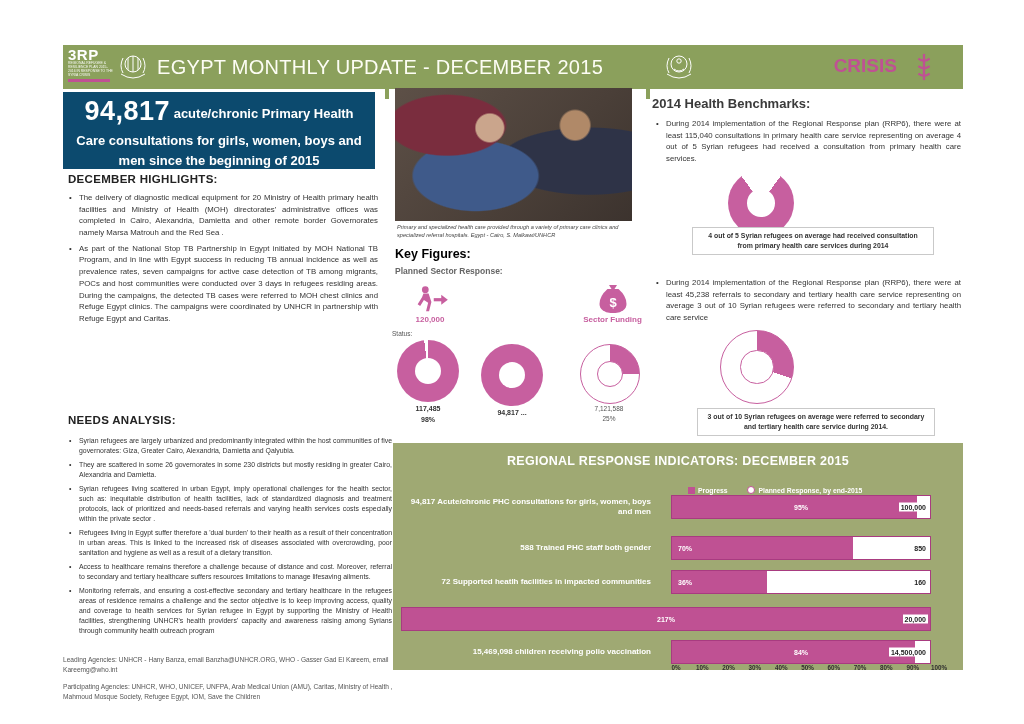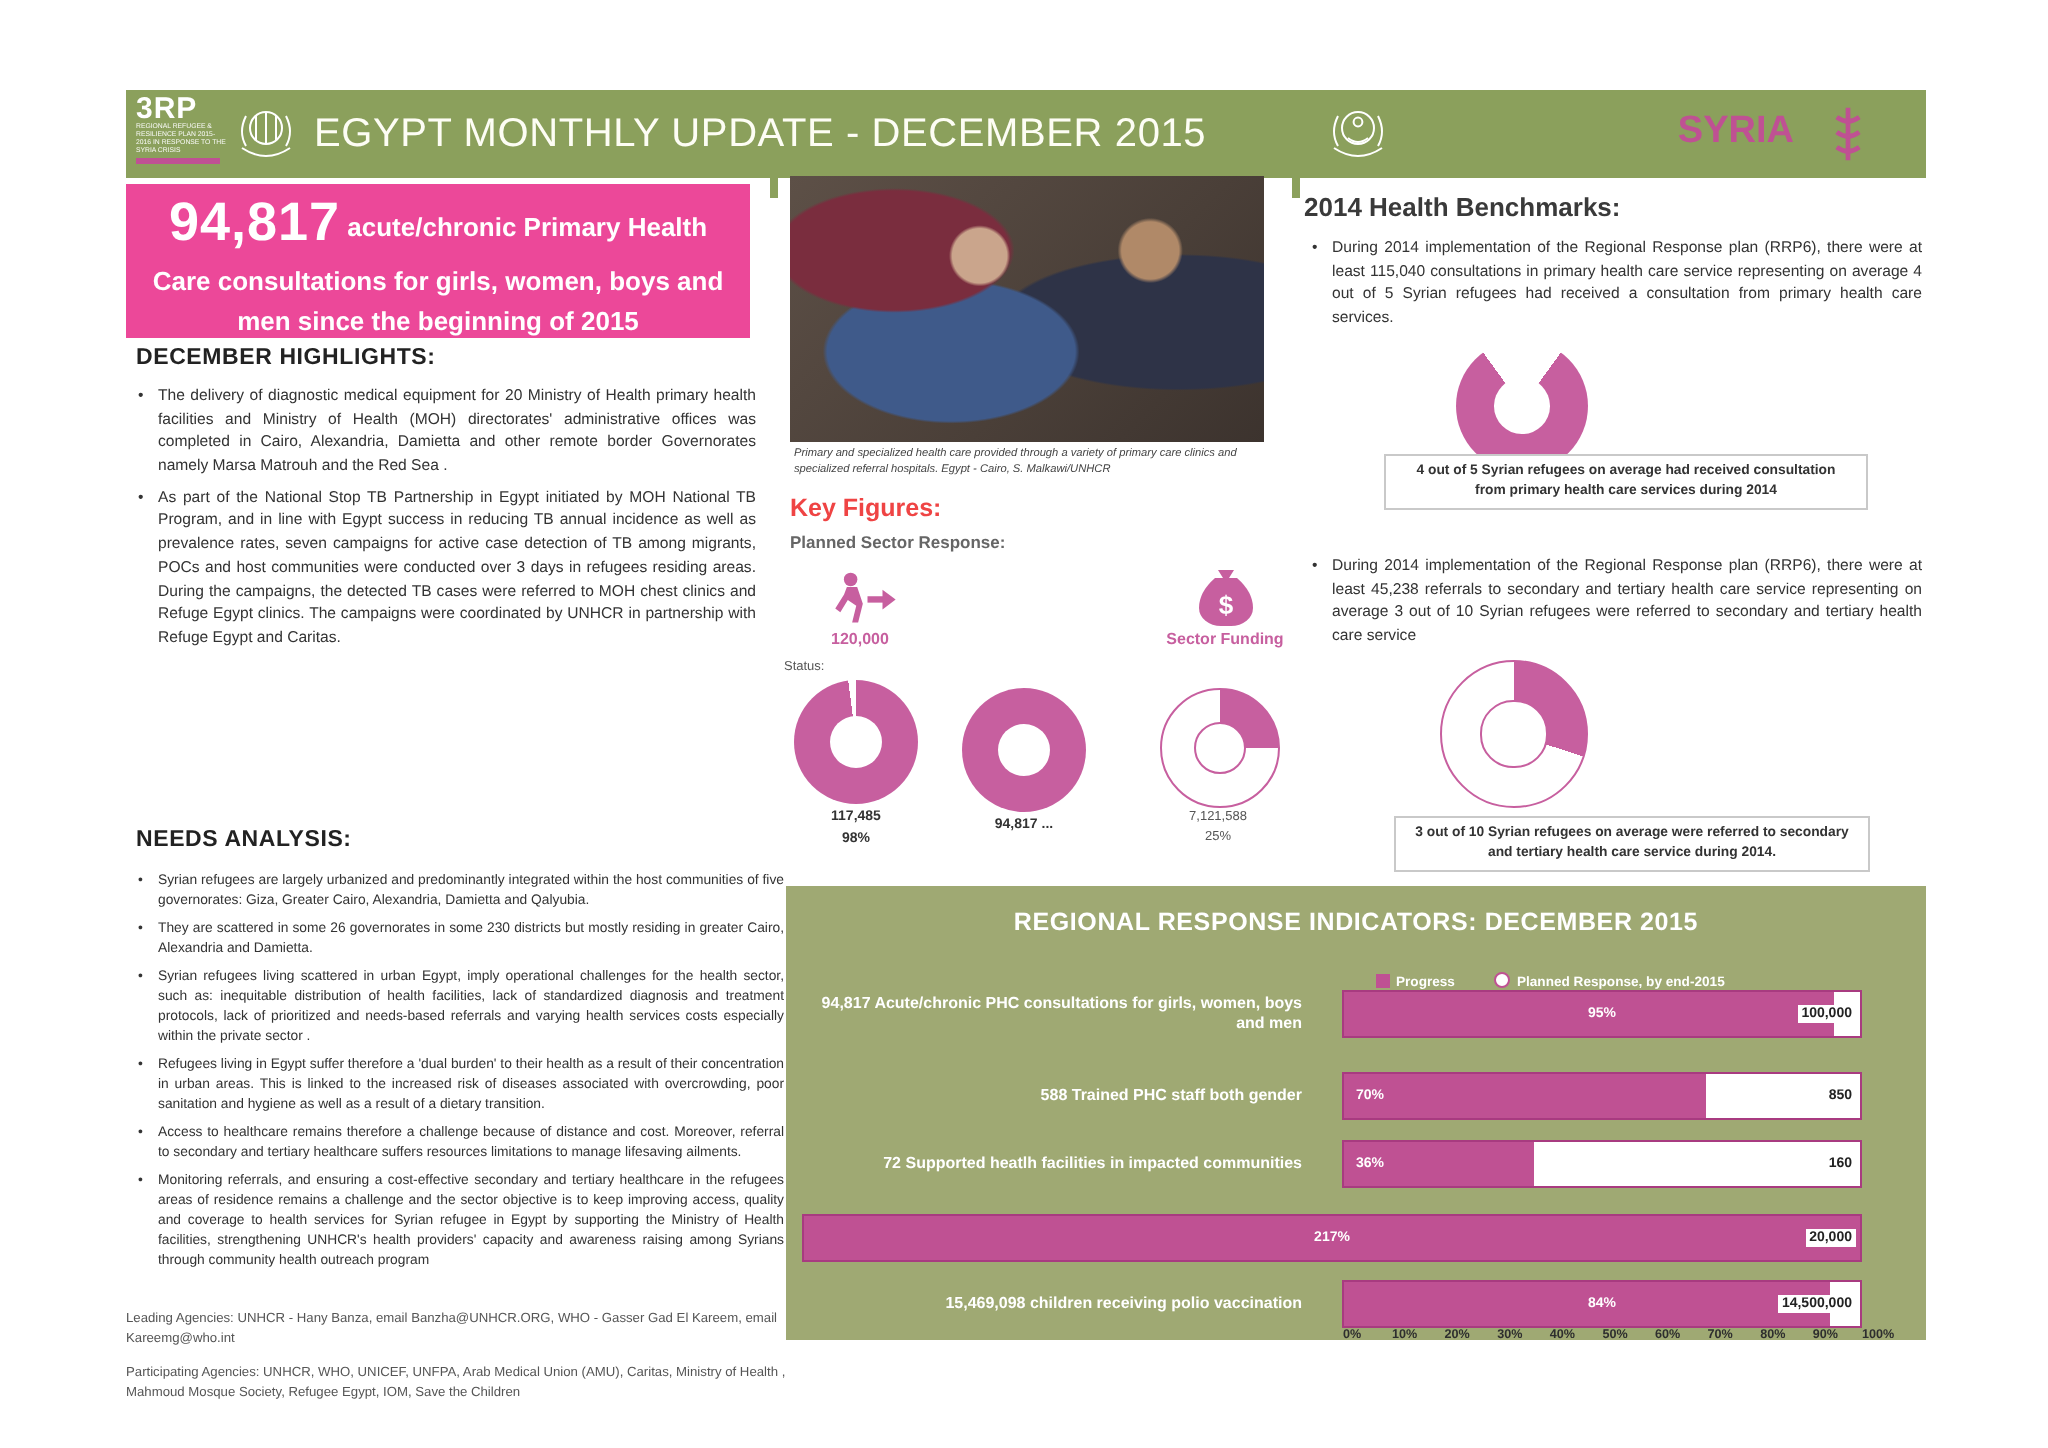--- a/index.html
+++ b/index.html
@@ -12,21 +12,21 @@
   .brand-sub{font-size:3.4px;line-height:1.15;opacity:.95;}
   .brand-bar{height:3px;background:#bf5193;margin-top:1px;width:42px;}
   .emblem{position:absolute;top:4px;width:36px;height:36px;}
   .emblem1{left:52px;} .emblem2{left:598px;}
   .header-title{position:absolute;left:94px;top:0;height:44px;line-height:44px;
         font-size:20px;color:#fdfdf4;font-weight:400;letter-spacing:.3px;white-space:nowrap;}
   .sector-label{position:absolute;right:66px;top:10px;font-size:19px;font-weight:bold;color:#bf5193;}
   .sector-icon{position:absolute;right:28px;top:7px;}
   .header-tab{position:absolute;top:89px;width:4px;height:10px;background:#8ba05c;}
   
-  .hero{position:absolute;left:63px;top:92px;width:312px;height:77px;background:#ec4899;
+  .hero{position:absolute;left:63px;top:92px;width:312px;height:77px;background:#0c4a6e;
         color:#fff;text-align:center;display:flex;align-items:center;justify-content:center;padding:2px 8px;box-sizing:border-box;}
   .hero p{margin:0;font-size:13px;font-weight:bold;line-height:1.5;}
   .hero .big{font-size:27px;vertical-align:-2px;letter-spacing:.5px;}
   
   .h-dec{position:absolute;left:68px;top:173px;font-size:11.5px;font-weight:bold;color:#222;letter-spacing:.3px;}
   .bullets{position:absolute;margin:0;padding:0;list-style:none;}
   .bullets li{position:relative;padding-left:11px;text-align:justify;margin-bottom:4px;}
   .bullets li:before{content:"•";position:absolute;left:1px;top:0;}
   .hl-bullets{left:68px;top:192px;width:310px;font-size:7.8px;line-height:1.5;color:#333;}
   .needs-h{position:absolute;left:68px;top:414px;font-size:11.5px;font-weight:bold;color:#222;letter-spacing:.3px;}
@@ -36,21 +36,21 @@
       background:
         radial-gradient(circle at 40% 30%,#caa58c 0 8%,transparent 9%),
         radial-gradient(ellipse at 22% 28%,#7a2d3e 0 22%,transparent 23%),
         radial-gradient(circle at 76% 28%,#b08968 0 7%,transparent 8%),
         radial-gradient(ellipse at 34% 66%,#3f5a8a 0 28%,transparent 29%),
         radial-gradient(ellipse at 82% 55%,#2e3347 0 32%,transparent 33%),
         linear-gradient(135deg,#5d5047 0%,#4a3f38 60%,#3c332e 100%);}
   .photo-caption{position:absolute;left:397px;top:224px;width:233px;font-size:5.6px;
         font-style:italic;color:#444;line-height:1.35;}
   
-  .kf-h{position:absolute;left:395px;top:247px;font-size:12.5px;font-weight:bold;color:#ef4444;}
+  .kf-h{position:absolute;left:395px;top:247px;font-size:12.5px;font-weight:bold;color:#000000;}
   .kf-sub{position:absolute;left:395px;top:266px;font-size:8.5px;font-weight:bold;color:#666;}
   .kf-item{position:absolute;top:281px;text-align:center;color:#c75f9f;}
   .kf-item .ico{height:34px;display:flex;align-items:flex-end;justify-content:center;}
   .kf-item .v{font-size:8px;font-weight:bold;line-height:1.3;}
   .kf-item .l{font-size:8px;font-weight:bold;line-height:1.2;margin-top:36px;}
   .kf1{left:393px;width:74px;} .kf2{left:472px;width:90px;} .kf3{left:565px;width:95px;}
   .status-label{position:absolute;left:392px;top:330px;font-size:6.5px;color:#555;}
   
   .donut{position:absolute;border-radius:50%;}
   .donut .hole{position:absolute;inset:29%;background:#fff;border-radius:50%;}
@@ -115,21 +115,21 @@
     <svg class="emblem emblem2" viewBox="0 0 36 36">
       <g fill="none" stroke="#ffffff" stroke-width="1">
         <circle cx="18" cy="15" r="8"></circle>
         <path d="M6 25 Q18 33 30 25"></path>
         <path d="M8 9 Q4 17 8 24"></path>
         <path d="M28 9 Q32 17 28 24"></path>
         <circle cx="18" cy="12" r="2.2"></circle>
         <path d="M13 20 Q18 24 23 20"></path>
       </g>
     </svg>
-    <div class="sector-label">SYRIA</div>
+    <div class="sector-label">CRISIS</div>
     <svg class="sector-icon" width="22" height="30" viewBox="0 0 20 32">
       <g fill="none" stroke="#bf5193" stroke-width="2.5">
         <line x1="10" y1="2" x2="10" y2="30"></line>
         <path d="M4 7 q6 4.5 12 0"></path>
         <path d="M4 15 q6 4.5 12 0"></path>
         <path d="M4 23 q6 4.5 12 0"></path>
       </g>
     </svg>
   </div>
   <div class="header-tab" style="left:385px;"></div>

